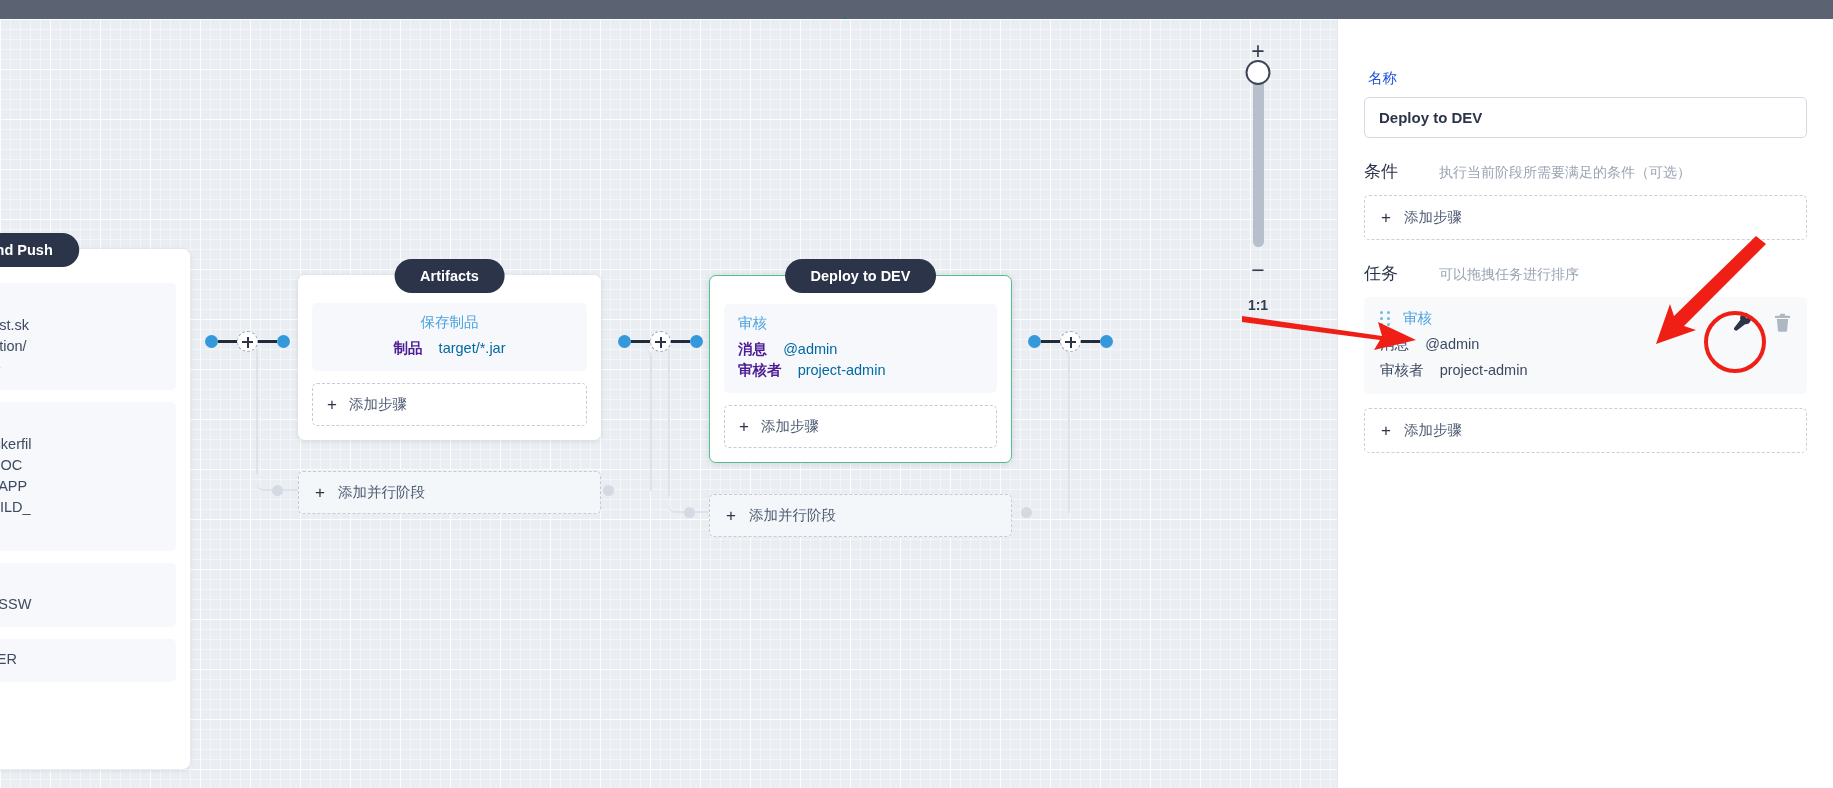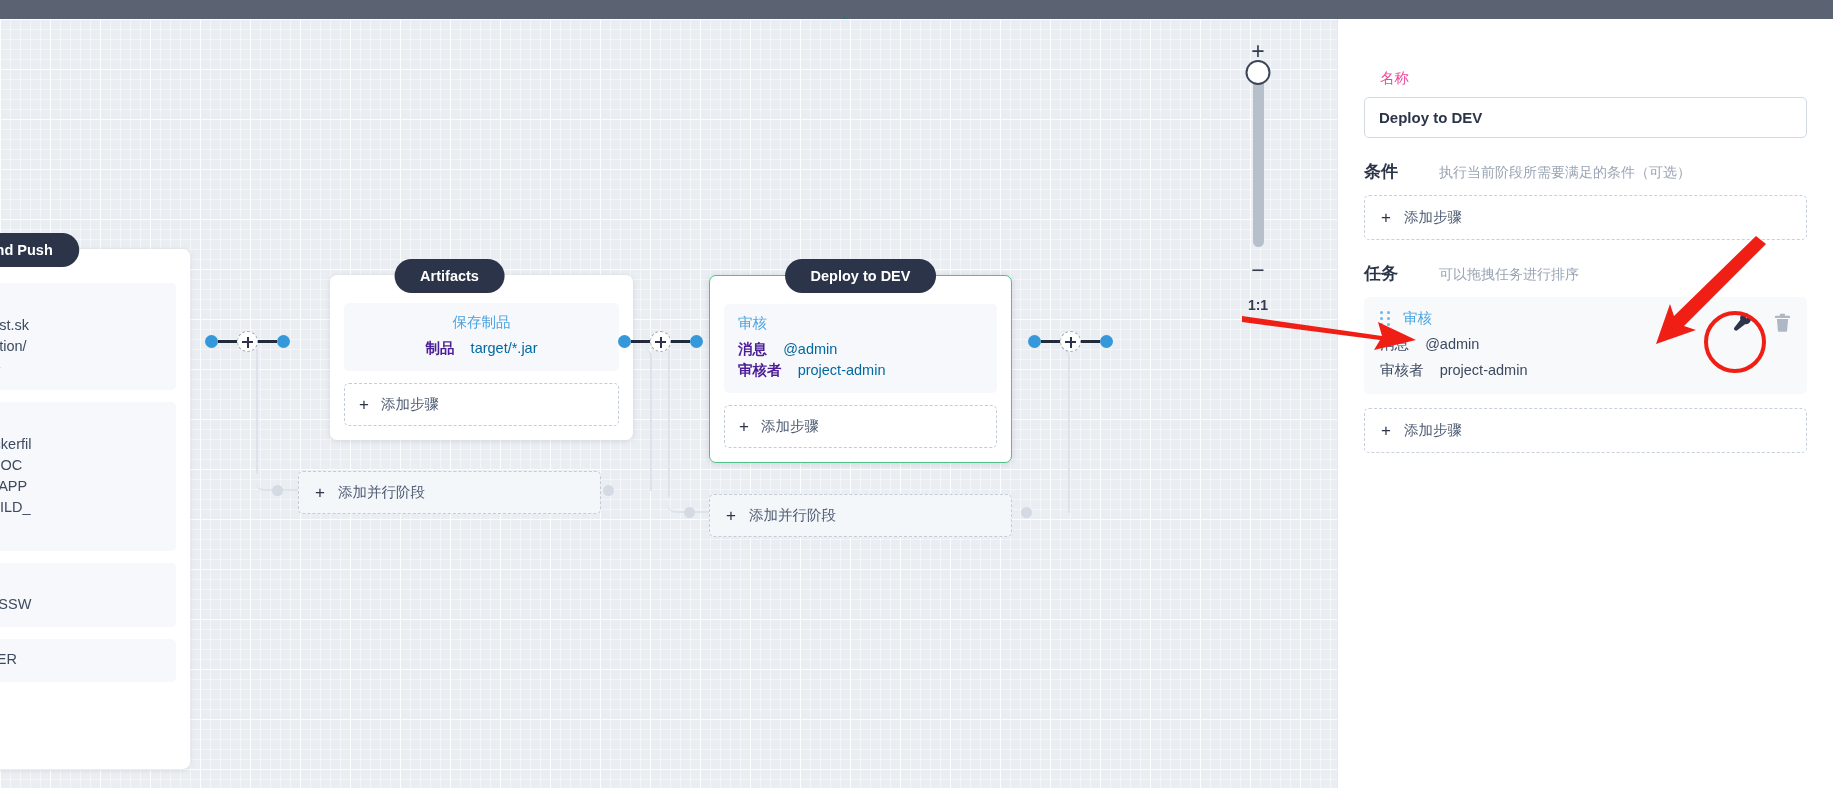--- a/index.html
+++ b/index.html
@@ -116,28 +116,28 @@
   .zc-ratio{ font-size:14px; font-weight:bold; color:#323c4e; margin-top:15px; }
 
   
   .panel{
     position:absolute; right:0; top:19px; width:496px; height:769px;
     background:#ffffff; border-left:1px solid #e4e8ee; padding:28px 26px 0 26px;
   }
   .panel-head{ display:flex; align-items:center; justify-content:space-between; }
   .panel-title{ font-size:20px; font-weight:bold; color:#2b3448; }
   .trash-btn{ cursor:pointer; }
-  .field-label{ font-size:14.5px; color:#ec4899; margin:22px 16px 9px; }
+  .field-label{ font-size:14.5px; color:#1d4ed8; margin:22px 4px 9px; }
   .text-input{
     width:100%; height:41px; border:1px solid #d2d9e2; border-radius:5px;
     padding:0 14px; font-size:15px; font-weight:bold; color:#2b3448;
     font-family:"Liberation Sans", sans-serif; background:#fff; outline:none;
   }
   .sect-head{ display:flex; align-items:baseline; gap:11px; margin:22px 0 12px; }
-  .sect-title{ font-size:17px; font-weight:bold; color:#2b3448; }
+  .sect-title{ font-size:17px; font-weight:normal; color:#2b3448; }
   .sect-hint{ font-size:14px; color:#9aa4b4;margin-left:30px; }
   .panel-dashed{
     border:1px dashed #c8d0db; border-radius:5px; background:#fff;
     padding:12px 16px; display:flex; align-items:center; gap:13px;
     font-size:14.5px; color:#4d5b72;
   }
   .task-card{
     background:#f7f9fb; border-radius:5px; padding:12px 16px 14px 16px;
     margin-bottom:14px; position:relative;
   }
@@ -203,21 +203,21 @@
     <div class="conn" style="left:205px; top:312px;">
       <span class="dot"></span>
       <span class="bar"></span>
       <span class="plusnode"></span>
       <span class="bar"></span>
       <span class="dot"></span>
     </div>
 
     <div class="stage" style="left:298px; top:256px; width:303px;text-align:center;">
       <div class="stage-pill">Artifacts</div>
-      <div class="stage-card" style="width:303px;margin-left:32px;">
+      <div class="stage-card" style="width:303px;">
         <div class="step-box">
           <div class="step-title">保存制品</div>
           <div class="step-row">
             <span class="k">制品</span>
             &nbsp;&nbsp;
             <span class="v">target/*.jar</span>
           </div>
         </div>
         <div class="add-dashed">
           <span class="plus-glyph">+</span>

